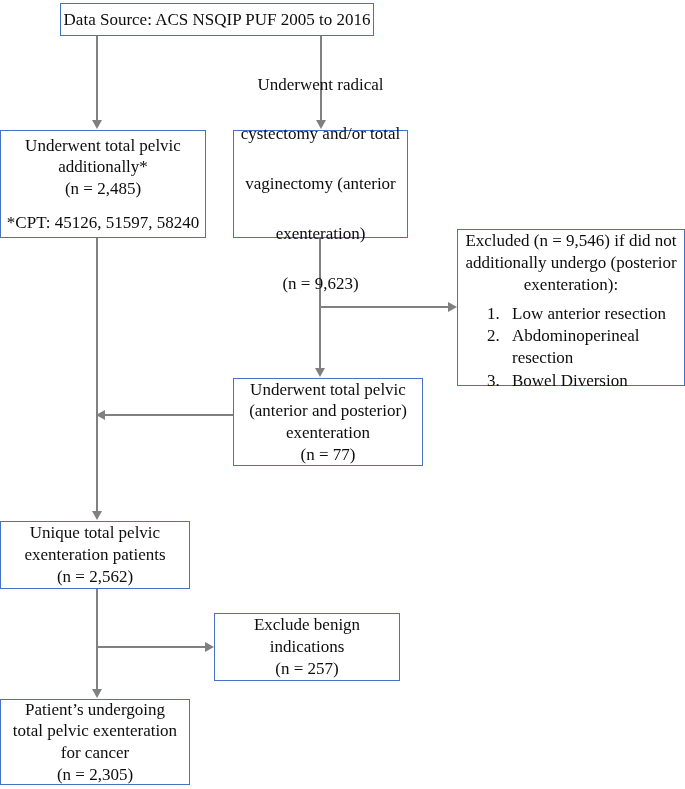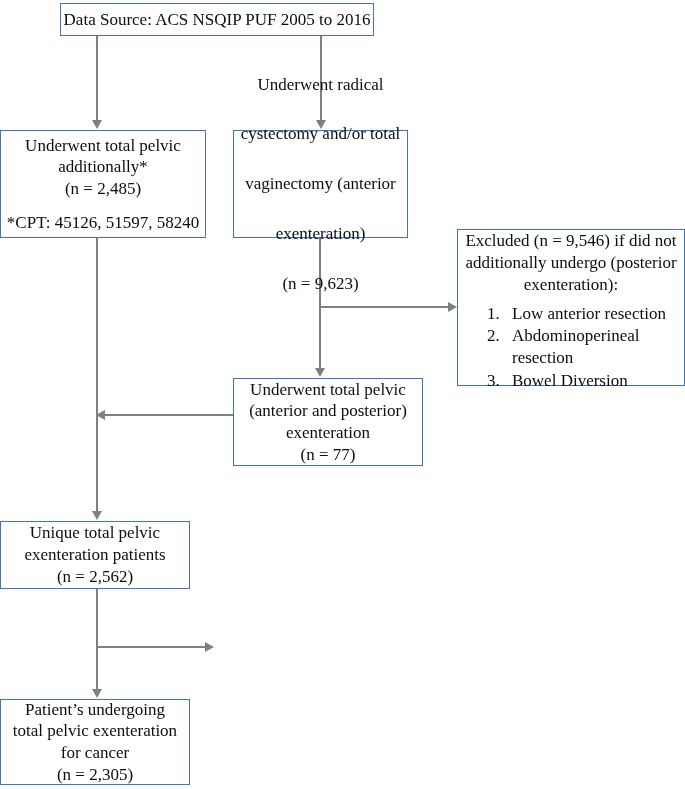--- a/index.html
+++ b/index.html
@@ -136,20 +136,25 @@
     <span class="line">exenteration</span>
     <span class="line">(n = 77)</span>
   </div>
 
   <div class="node" style="left:0px; top:521px; width:190px; height:68px;">
     <span class="line">Unique total pelvic</span>
     <span class="line">exenteration patients</span>
     <span class="line">(n = 2,562)</span>
   </div>
 
+  <div class="node" style="left:214px; top:613px; width:186px; height:68px;">
+    <span class="line">Exclude benign</span>
+    <span class="line">indications</span>
+    <span class="line">(n = 257)</span>
+  </div>
 
   <div class="node" style="left:0px; top:699px; width:190px; height:86px;">
     <span class="line">Patient’s undergoing</span>
     <span class="line">total pelvic exenteration</span>
     <span class="line">for cancer</span>
     <span class="line">(n = 2,305)</span>
   </div>
 
   <div class="vline" style="left:96px; top:36px; height:85px;"></div>
   <div class="arrow-down" style="left:91.5px; top:120px;"></div>

